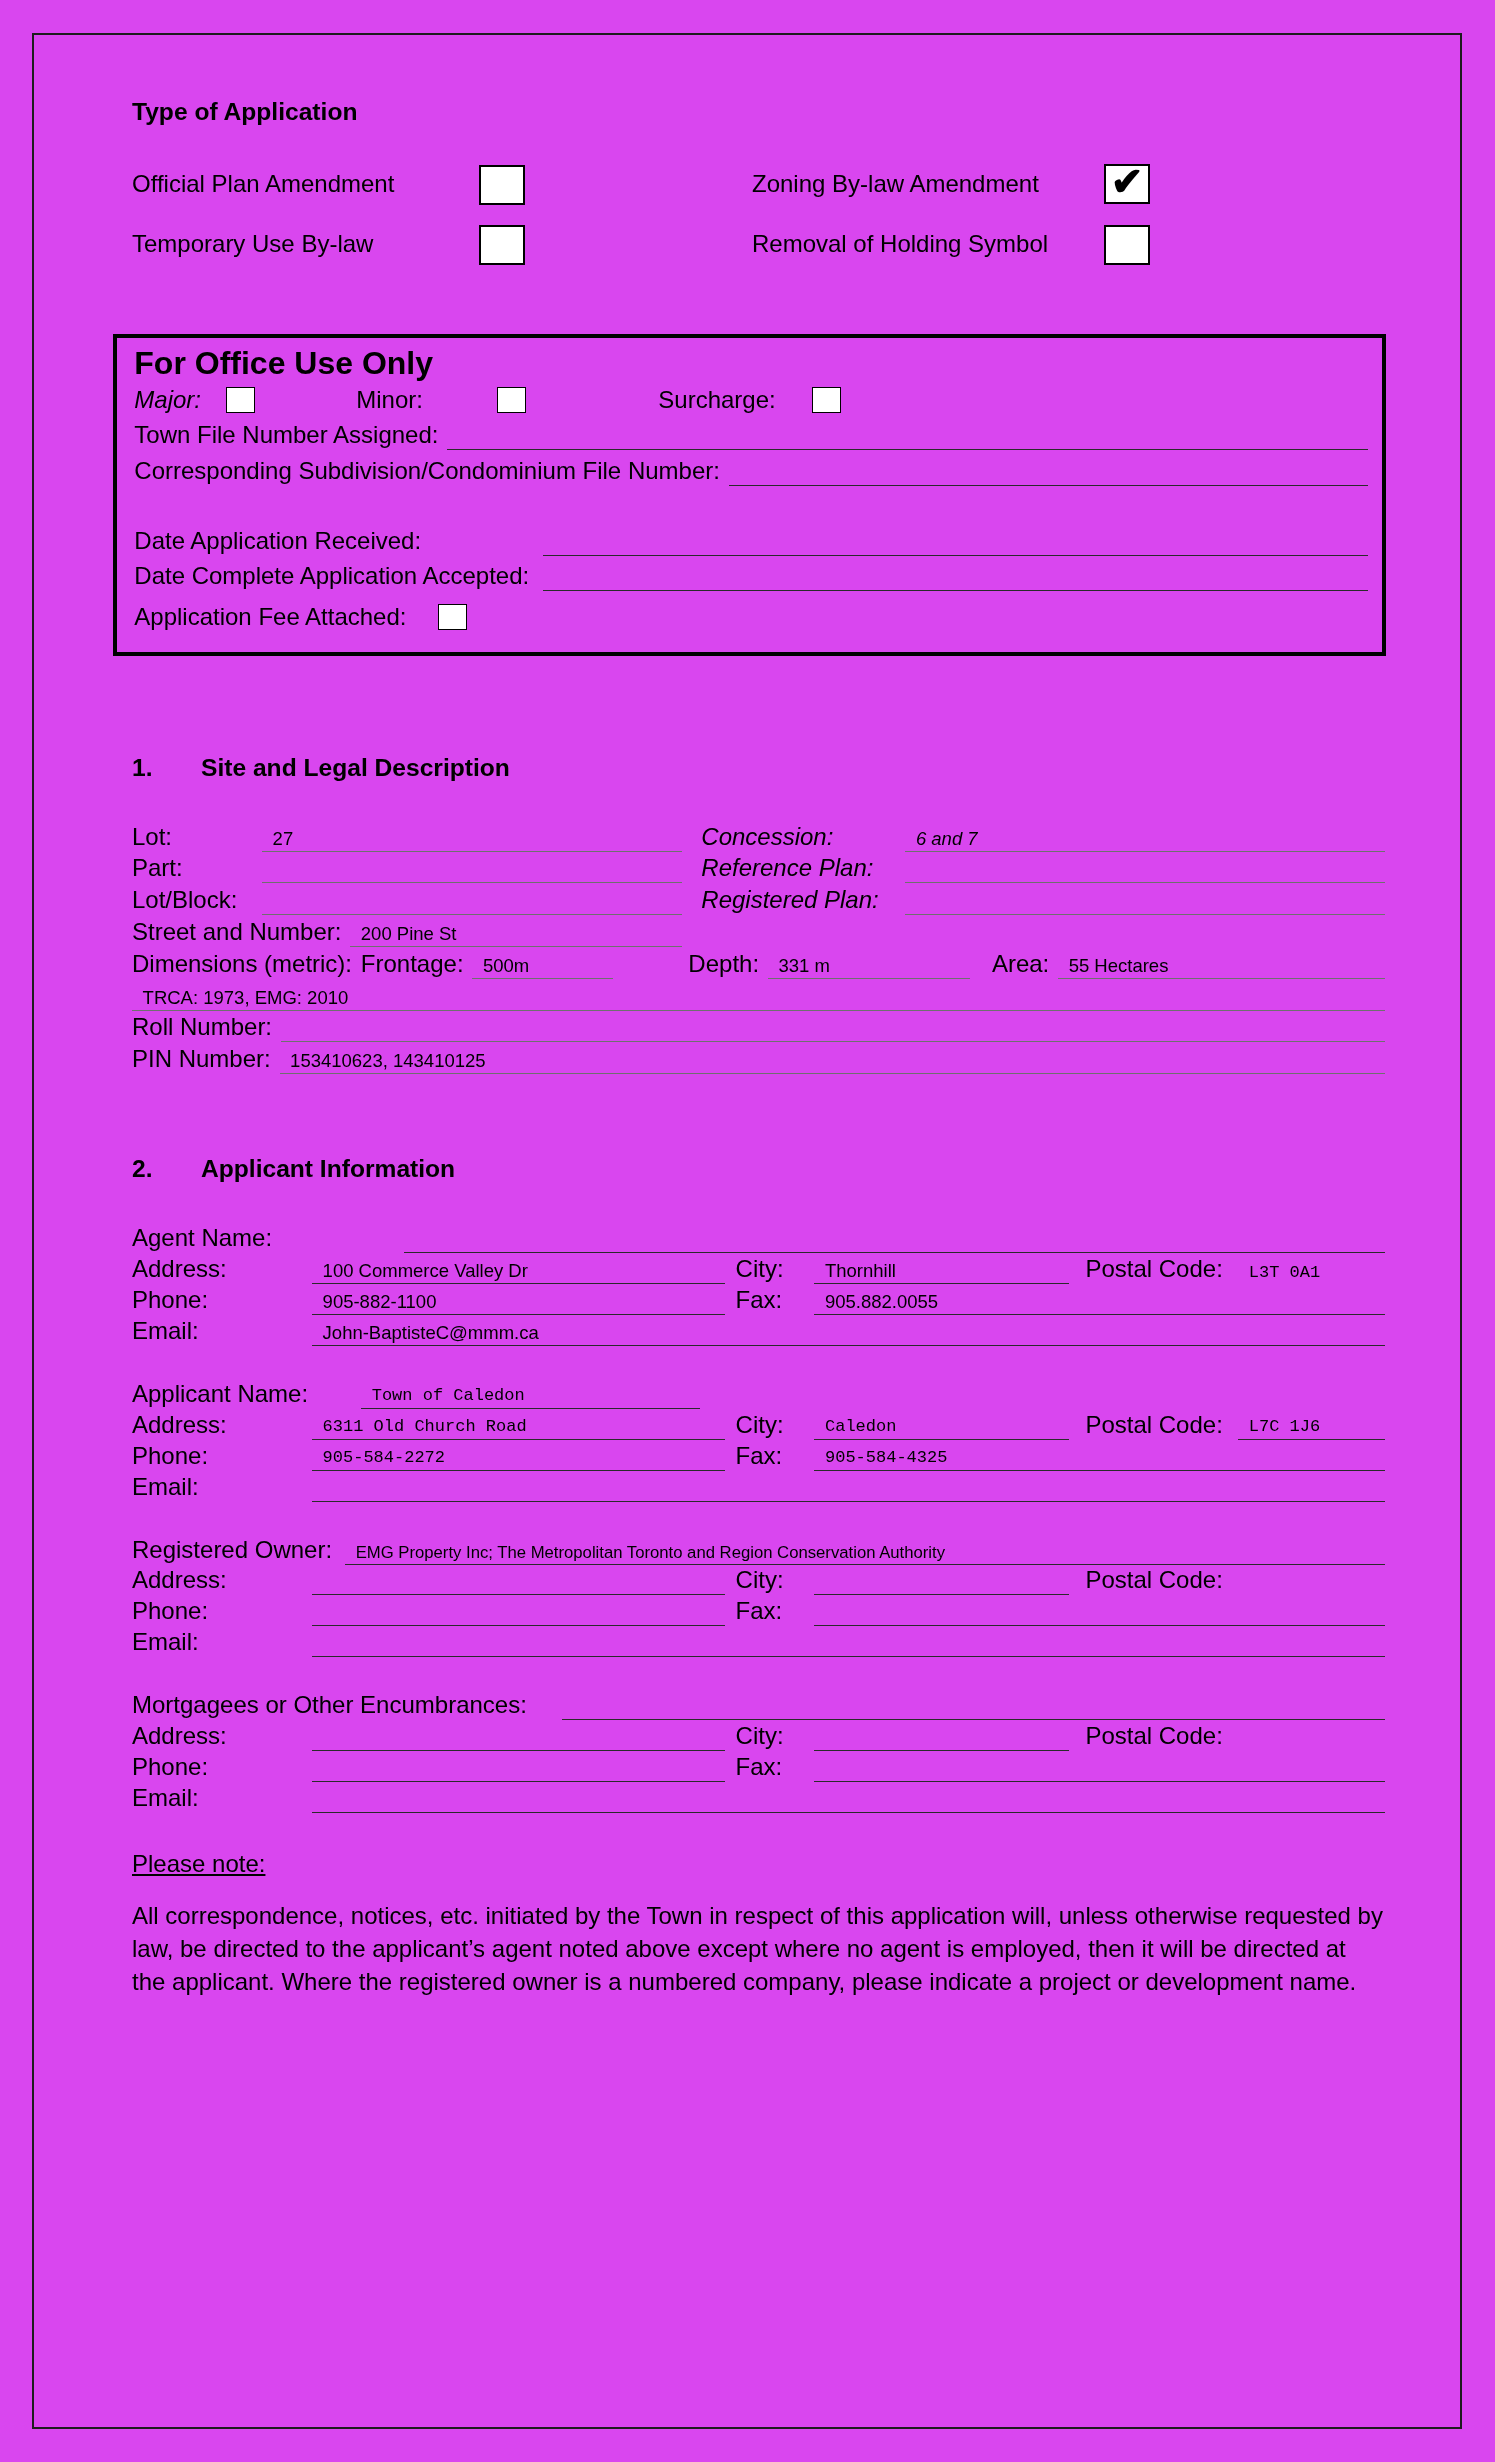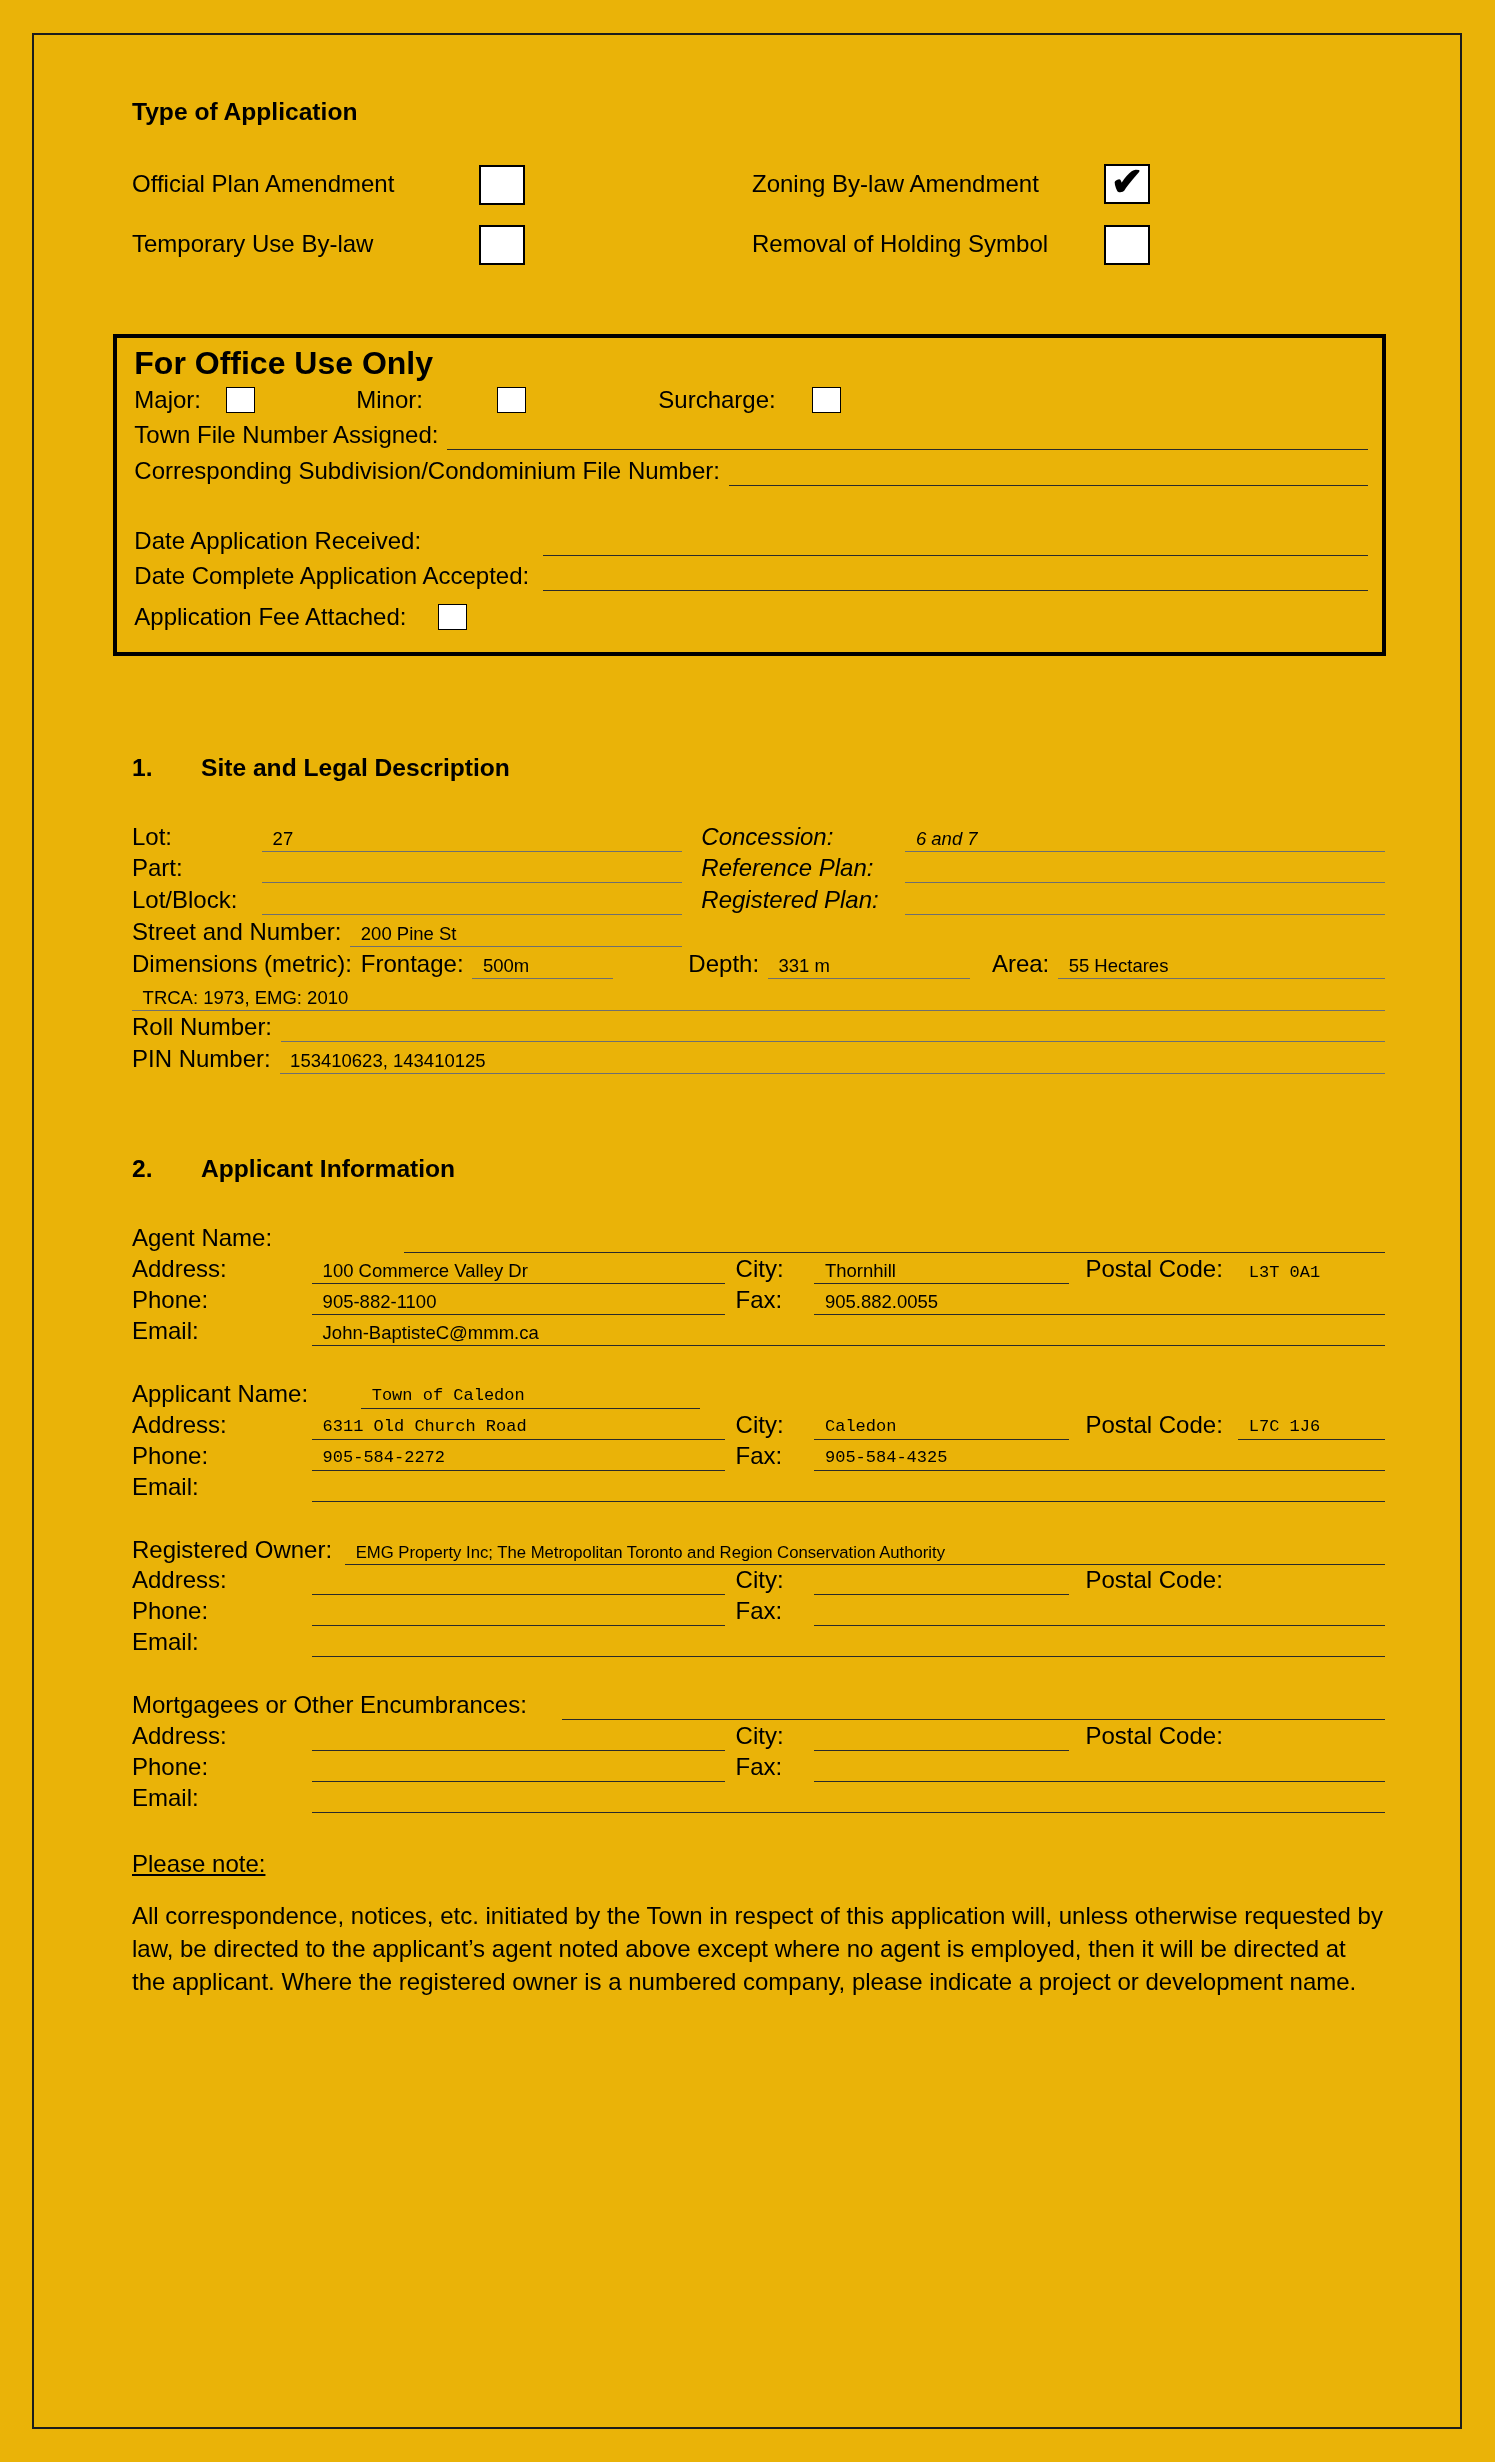--- a/index.html
+++ b/index.html
@@ -1,38 +1,38 @@
 <!DOCTYPE html>
 <html style="font-size:14px"><head>
 <meta charset="utf-8">
 <style>
   * { margin:0; padding:0; box-sizing:border-box; }
   html,body { background:#ffffff; }
   .page {
-    position:relative; width:1495px; height:2462px; background:#eab308;
+    position:relative; width:1495px; height:2462px; background:#d946ef;
     font-family:"Liberation Sans", sans-serif; color:#000; font-size:24px;
     overflow:hidden;
   }
   .frame { position:absolute; top:33px; left:32px; right:33px; bottom:33px; border:2.6px solid #1c1c1c; }
   .content { position:absolute; top:0; left:0; width:100%; padding:98px 110px 0 132px; }
 
   .h-bold { font-weight:bold; font-size:24.6px; }
 
   
   .toa-heading { margin-bottom:37px; }
   .toa-grid { display:grid; grid-template-columns:347px 273px 352px 1fr; row-gap:17.6px; align-items:center; }
   .cb { width:46px; height:40px; border:2.6px solid #000; display:inline-flex; align-items:center; justify-content:center; background:#fff; }
   .cb .mark { font-size:39px; font-weight:bold; line-height:1; transform:translateY(-3.5px); }
   .cb-sm { width:29px; height:26px; border:1.8px solid #000; display:inline-block; background:#fff; flex:none; }
 
   
   .office-box { border:4.4px solid #000; margin-top:69px; margin-left:-19.3px; width:1273px; padding:7px 14px 14px 17.6px; }
   .ob-heading { font-weight:bold; font-size:32px; margin-bottom:3.5px; }
   .ob-cbrow { display:flex; align-items:center; margin-bottom:5.3px; }
-  .ob-cbrow .l1 { width:92px; }
+  .ob-cbrow .l1 { width:92px;font-style:italic; }
   .ob-cbrow .l2 { width:141px; margin-left:101px; }
   .ob-cbrow .l3 { width:154px; margin-left:132px; }
   .ob-spacer { height:35px; }
   .w465 { min-width:409px; }
 
   
   .row { display:flex; align-items:flex-end; margin-bottom:5.3px; }
   .lbl { white-space:nowrap; line-height:30px; }
   .fill { border-bottom:1.8px solid #2a2a2a; height:30px; display:flex; align-items:flex-end; padding:0 3.5px 1.8px 10.6px; white-space:nowrap; overflow:visible; }
   .fill.flex { flex:1; }

